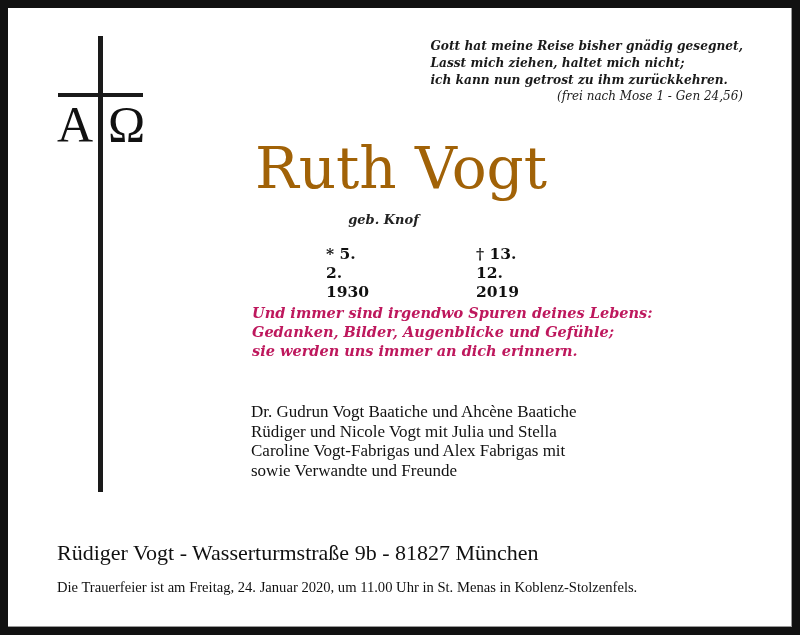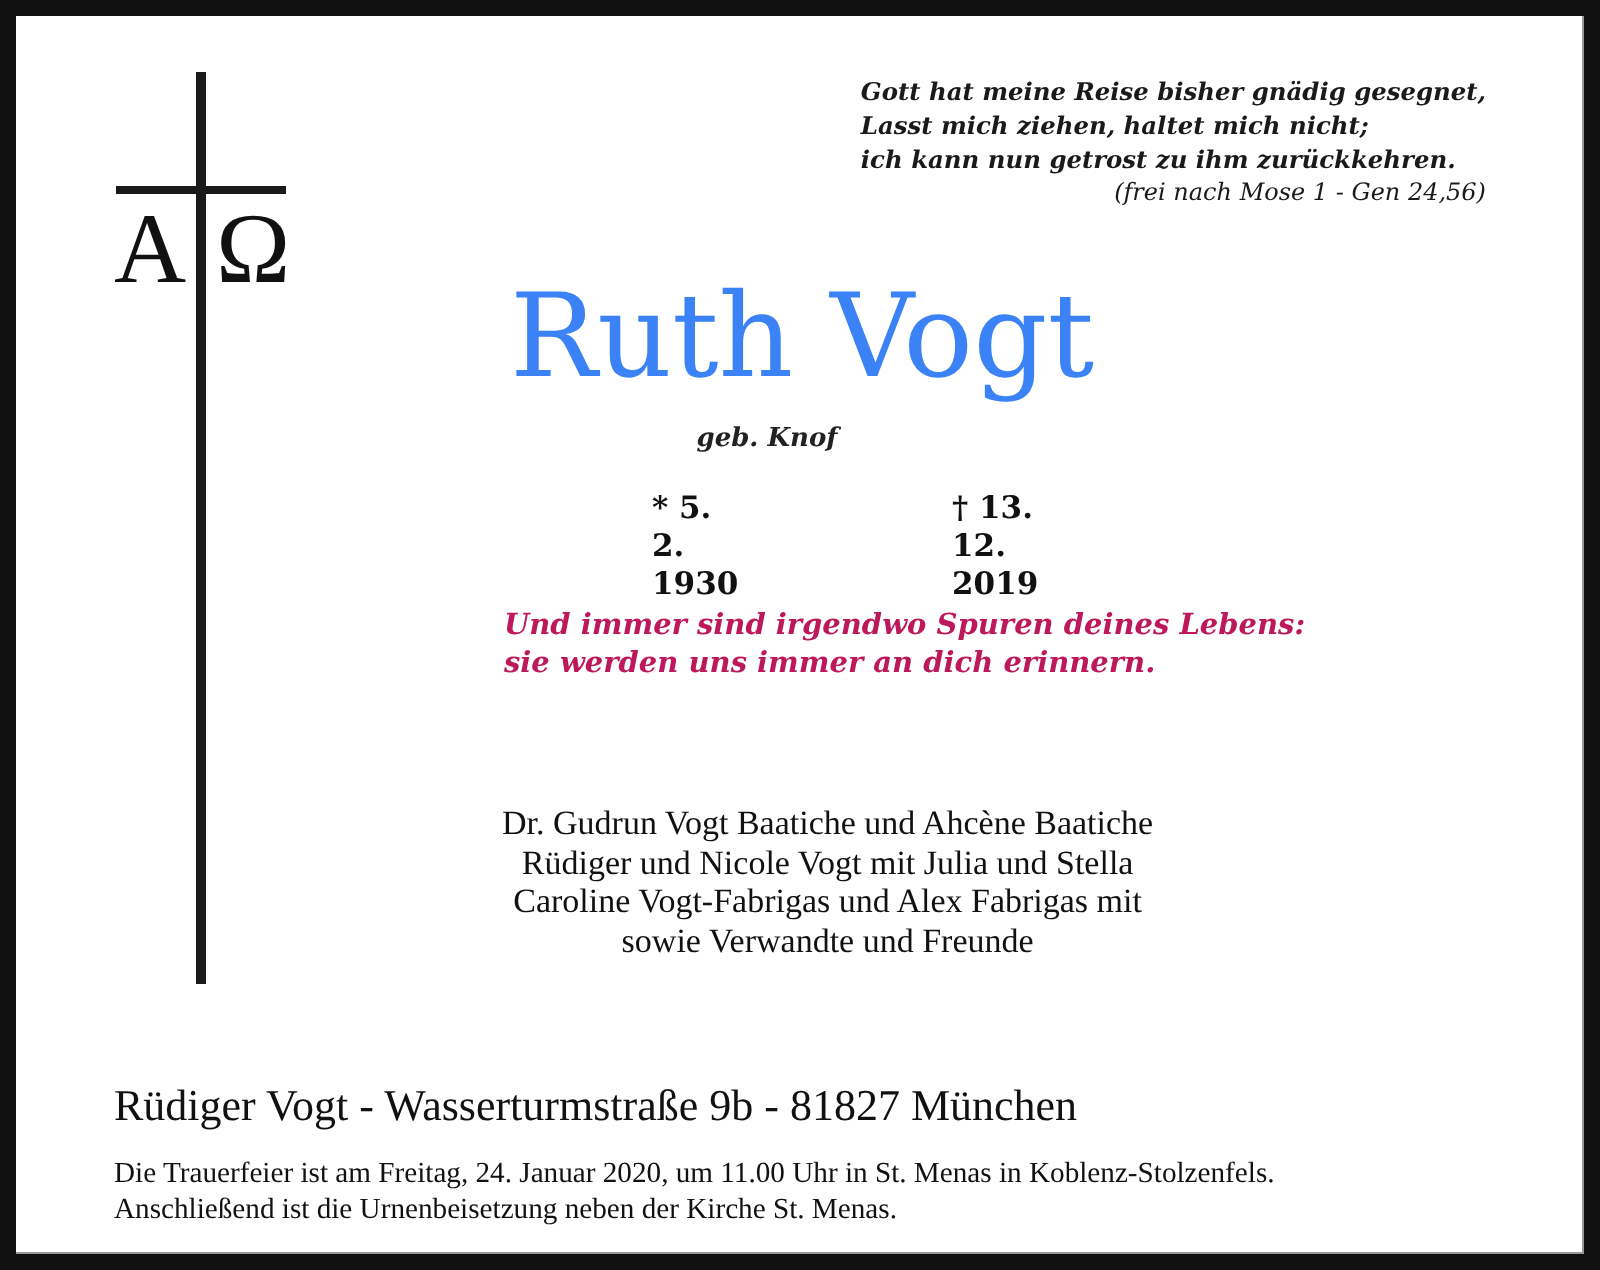--- a/index.html
+++ b/index.html
@@ -6,28 +6,28 @@
   body { width:800px; height:635px; background:#111; position:relative; overflow:hidden; font-family:"DejaVu Serif", serif; color:#1a1a1a; }
   .sheet { position:absolute; left:8px; top:8px; width:784px; height:619px; background:#fff; border-right:1px solid #999; border-bottom:1px solid #999; box-sizing:border-box; }
   .cross-v { position:absolute; left:90px; top:28px; width:5px; height:456px; background:#1a1a1a; }
   .cross-h { position:absolute; left:50px; top:85px; width:85px; height:4px; background:#1a1a1a; }
   .alpha { position:absolute; left:49px; top:91px; font-family:"Liberation Serif", serif; font-size:50px; line-height:50px; color:#111; }
   .omega { position:absolute; left:100px; top:91px; font-family:"Liberation Serif", serif; font-size:50px; line-height:50px; color:#111; }
   .verse { position:absolute; right:48px; top:30px; text-align:right; }
   .verse .line { font-family:"DejaVu Serif", serif; font-style:italic; font-weight:bold; font-size:12.2px; line-height:17px; display:block; text-align:left; }
   .verse-block { display:inline-block; text-align:left; }
   .verse .source { font-family:"DejaVu Serif", serif; font-style:italic; font-size:12px; line-height:17px; display:block; text-align:right; margin-top:-1px; }
-  .name { position:absolute; left:0; width:696px; text-align:center; top:127px; font-family:"DejaVu Serif", serif; font-size:58px; line-height:66px; letter-spacing:0px; padding-left:90px; box-sizing:border-box; color:#3b82f6; }
+  .name { position:absolute; left:0; width:696px; text-align:center; top:127px; font-family:"DejaVu Serif", serif; font-size:58px; line-height:66px; letter-spacing:0px; padding-left:90px; box-sizing:border-box; color:#a16207; }
   .maiden { position:absolute; left:0; width:661px; text-align:center; top:204px; font-family:"DejaVu Serif", serif; font-style:italic; font-weight:bold; font-size:13px; padding-left:90px; box-sizing:border-box; color:#222; }
   .dates { position:absolute; left:318px; top:236px; font-weight:bold; font-size:15.5px; color:#111; }
   .dates .birth { position:absolute; left:0; top:0; }
   .dates .death { position:absolute; left:150px; top:0; }
   .quote { position:absolute; left:244px; top:295px; font-style:italic; font-weight:bold; font-size:14.5px; line-height:19px; color:#be185d; }
   .quote span { display:block; }
-  .mourners { position:absolute; left:243px; top:394px; font-family:"Liberation Serif", serif; font-size:17px; line-height:19.5px; color:#111;text-align:center; }
+  .mourners { position:absolute; left:243px; top:394px; font-family:"Liberation Serif", serif; font-size:17px; line-height:19.5px; color:#111; }
   .mourners span { display:block; }
   .address { position:absolute; left:49px; top:535px; font-family:"Liberation Serif", serif; font-size:22px; line-height:20px; color:#111; }
   .ceremony { position:absolute; left:49px; top:570px; font-family:"Liberation Serif", serif; font-size:14.6px; line-height:18px; color:#111; }
   .ceremony .row { display:block; }
   .ceremony b { font-weight:normal; }
 </style>
 </head>
 <body>
 
 <div class="sheet">
@@ -51,30 +51,30 @@
   <div class="name">Ruth Vogt</div>
   <div class="maiden">geb. Knof</div>
 
   <div class="dates">
     <span class="birth">* 5. 2. 1930</span>
     <span class="death">† 13. 12. 2019</span>
   </div>
 
   <div class="quote">
     <span>Und immer sind irgendwo Spuren deines Lebens:</span>
+    <span>Gedanken, Bilder, Augenblicke und Gefühle;</span>
     <span>sie werden uns immer an dich erinnern.</span>
   </div>
 
   <div class="mourners">
     <span>Dr. Gudrun Vogt Baatiche und Ahcène Baatiche</span>
     <span>Rüdiger und Nicole Vogt mit Julia und Stella</span>
     <span>Caroline Vogt-Fabrigas und Alex Fabrigas mit</span>
     <span>sowie Verwandte und Freunde</span>
   </div>
 
   <div class="address">Rüdiger Vogt - Wasserturmstraße 9b - 81827 München</div>
 
   <div class="ceremony">
     <span class="row"><span>Die Trauerfeier ist am </span><b>Freitag, 24. Januar 2020, um 11.00 Uhr in St. Menas in Koblenz-Stolzenfels.</b></span>
-    <span class="row">Anschließend ist die Urnenbeisetzung neben der Kirche St. Menas.</span>
   </div>
 
 </div>
 
 </body></html>

